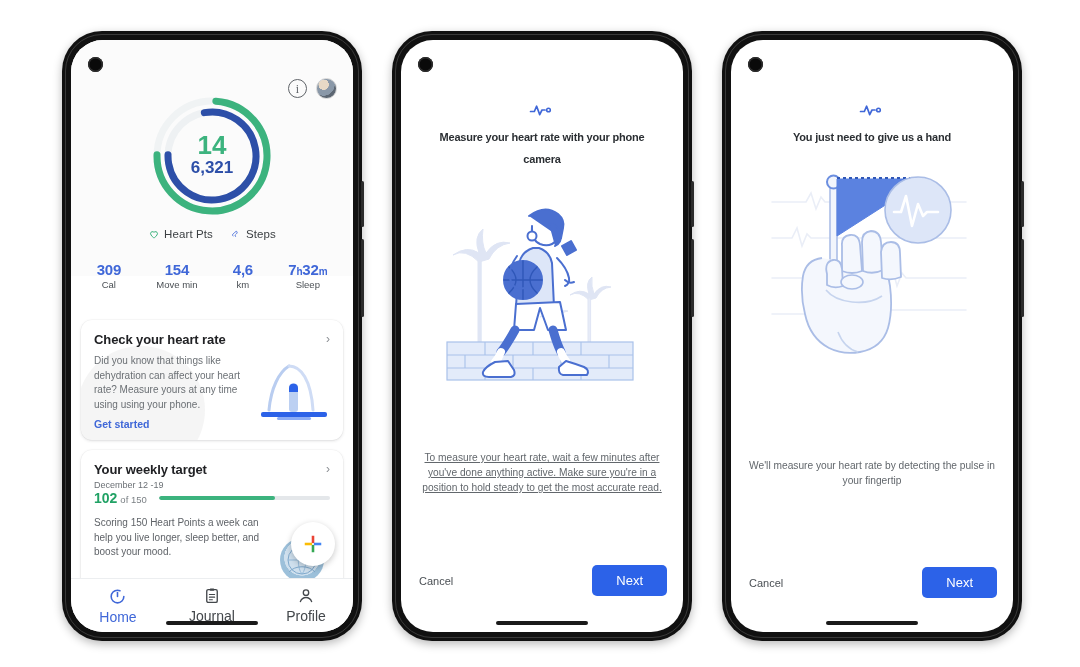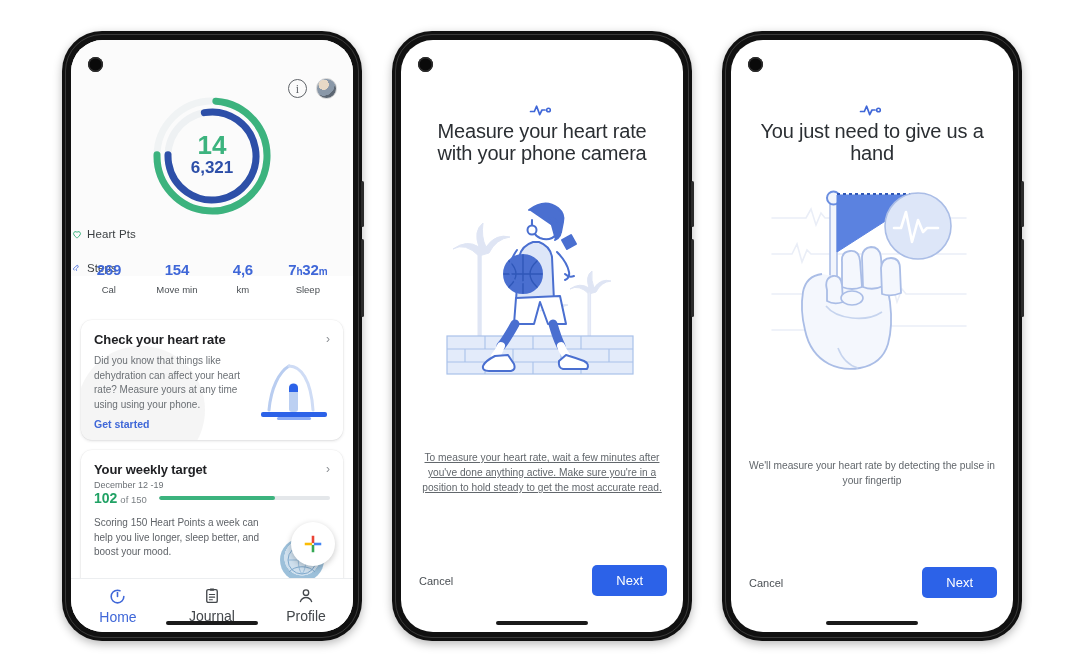--- a/index.html
+++ b/index.html
@@ -80,33 +80,33 @@
     border:1px solid #d4d4d4;
     overflow:hidden;
   }
 
   .rings-wrap {
     position:absolute; top:54px; left:50%; transform:translateX(-50%);
     width:124px; height:124px;
   }
   .legend {
     position:absolute; top:188px; left:0; right:0;
-    display:flex; justify-content:center; gap:22px;
-    font-size:11.5px; color:#3c4043; letter-spacing:.1px;flex-direction:column;
+    display:flex; justify-content:center; gap:17px;
+    font-size:11.5px; color:#3c4043; letter-spacing:.1px;
   }
   .legend span.lg { display:flex; align-items:center; gap:4px; }
 
   .stats {
     position:absolute; top:221px; left:0; right:0;
     display:flex; justify-content:space-around; padding:0 8px;
     text-align:center;
   }
   .stat .v { font-size:15px; font-weight:bold; color:#3f67d8; letter-spacing:-.2px; }
   .stat .v .u { font-size:10px; font-weight:bold; }
-  .stat .l { font-size:9.5px; color:#4a4f54; margin-top:6px; }
+  .stat .l { font-size:9.5px; color:#4a4f54; margin-top:1px; }
 
   .card {
     position:absolute; left:10px; right:10px;
     background:#fff; border-radius:11px;
     box-shadow: 0 1px 3px rgba(60,64,67,.16), 0 0 0 .5px rgba(0,0,0,.04);
     padding:12px 13px 10px 13px;
     overflow:hidden;
   }
   #card-hr  { top:280px; height:120px; }
   #card-wt  { top:410px; height:150px; }
@@ -156,23 +156,23 @@
     z-index:30;
   }
   .nav-item { display:flex; flex-direction:column; align-items:center; gap:3px; width:33%; }
   .nav-label { font-size:14px; color:#43474b; }
   .nav-item.active .nav-label { color:#3f67d8; }
 
   
   .ob { position:absolute; inset:0; display:flex; flex-direction:column; align-items:center; }
   .ob-pulse { margin-top:62px; }
   .ob-title {
-    margin-top:2px; padding:0 26px;
-    font-size:20px; line-height:22px; color:#2b2f33;
-    text-align:center; letter-spacing:-.2px;
+    margin-top:8px; padding:0 26px;
+    font-size:11px; line-height:22px; color:#2b2f33;
+    text-align:center; letter-spacing:-.2px;font-weight:bold;
   }
   .ob-art { margin-top:14px; }
   .ob-desc {
     position:absolute; left:18px; right:18px; top:418px;
     font-size:10.2px; line-height:15px; color:#62676c; text-align:center;
   }
   .ob-actions {
     position:absolute; left:0; right:0; bottom:34px;
     display:flex; align-items:center; justify-content:space-between;
     padding:0 16px;
@@ -230,21 +230,21 @@
           <svg width="12" height="12" viewBox="0 0 24 24">
             <path d="M6 16c-1.5-1.5-1-3.5.5-4.5S9 10 10 8.5 12 6 13.5 7s1 3-.5 4.5" fill="none" stroke="#3f67d8" stroke-width="1.8" stroke-linecap="round"></path>
             <path d="M11 17c-1.5-1.5-1-3 .5-4" fill="none" stroke="#3f67d8" stroke-width="1.8" stroke-linecap="round"></path>
           </svg>
           <span>Steps</span>
         </span>
       </div>
 
       <div class="stats">
         <div class="stat">
-          <div class="v">269</div>
+          <div class="v">309</div>
           <div class="l">Cal</div>
         </div>
         <div class="stat">
           <div class="v">154</div>
           <div class="l">Move min</div>
         </div>
         <div class="stat">
           <div class="v">4,6</div>
           <div class="l">km</div>
         </div>

